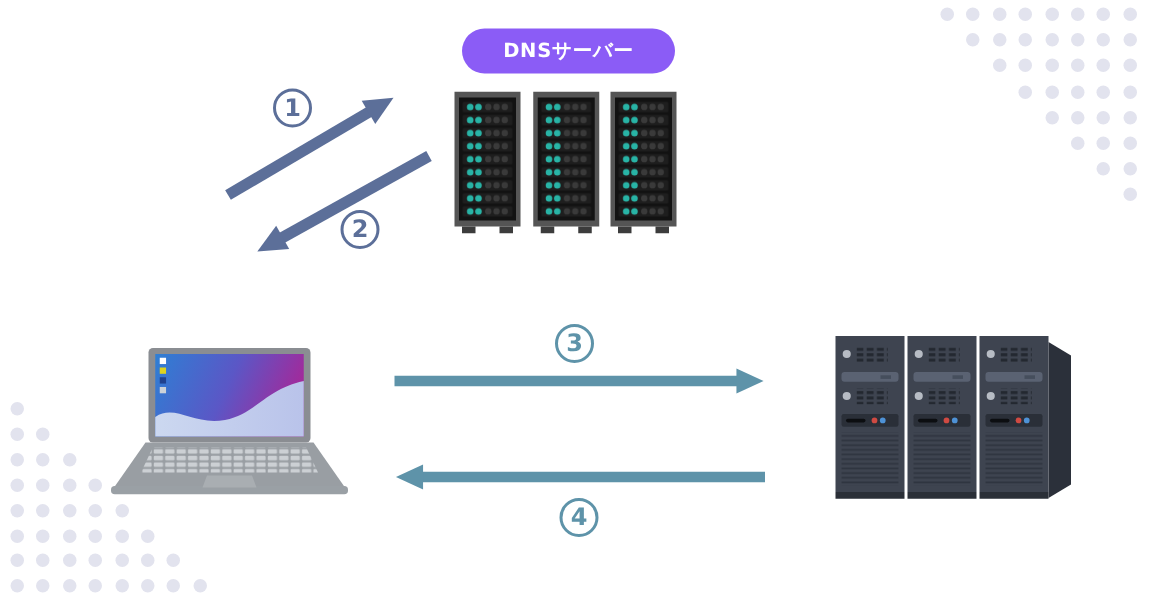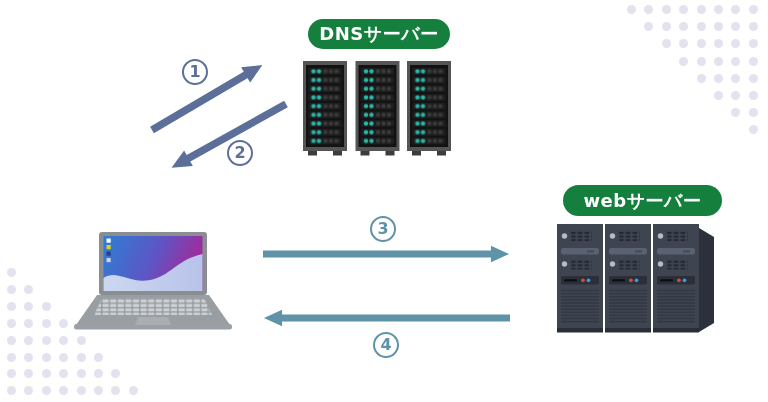--- a/index.html
+++ b/index.html
@@ -3,23 +3,23 @@
 <meta charset="utf-8">
 <style>
   html,body { margin:0; padding:0; background:#ffffff; }
   .canvas {
     position:relative; width:768px; height:402px; overflow:hidden;
     background:#ffffff;
     font-family:"DejaVu Sans","Liberation Sans",sans-serif;
   }
   
   .pill {
-    position:absolute; background:#15803d; color:#ffffff;
+    position:absolute; background:#8b5cf6; color:#ffffff;
     border-radius:17px; display:flex; align-items:center; justify-content:center;
-    font-weight:bold; font-size:18px; letter-spacing:0.5px;
+    font-weight:bold; font-size:13px; letter-spacing:0.5px;
   }
   #dns-label      { left:308px; top:19px;  width:142px; height:30px; }
   #terminal-label { left:78px;  top:185px; width:150px; height:31px; }
   #web-label      { left:563px; top:185px; width:159px; height:31px; }
   
   .num {
     position:absolute; width:26px; height:26px; box-sizing:border-box;
     border-radius:50%; border:2.5px solid; background:transparent;
     display:flex; align-items:center; justify-content:center;
     font-weight:bold; font-size:16px; line-height:1;
@@ -260,20 +260,19 @@
       <rect x="4" y="52" width="38" height="8.5" rx="1.5" fill="#2a2f38"></rect>
       <rect x="7" y="55.2" width="13" height="2.4" rx="1.2" fill="#0c0e11"></rect>
       <circle cx="26" cy="56.3" r="1.9" fill="#d04a42"></circle>
       <circle cx="31.5" cy="56.3" r="1.9" fill="#4e92d6"></circle>
       <rect x="4" y="64" width="38" height="36" fill="url(#grille)"></rect>
       <rect x="0" y="104" width="46" height="4.5" fill="#2a2f37"></rect>
     </g>
   </svg>
 
   <div class="pill" id="dns-label">DNSサーバー</div>
-  <div class="pill" id="web-label">webサーバー</div>
 
   <div class="num slate" id="num1">1</div>
   <div class="num slate" id="num2">2</div>
   <div class="num teal" id="num3">3</div>
   <div class="num teal" id="num4">4</div>
 
 </div>
 
 </body></html>

